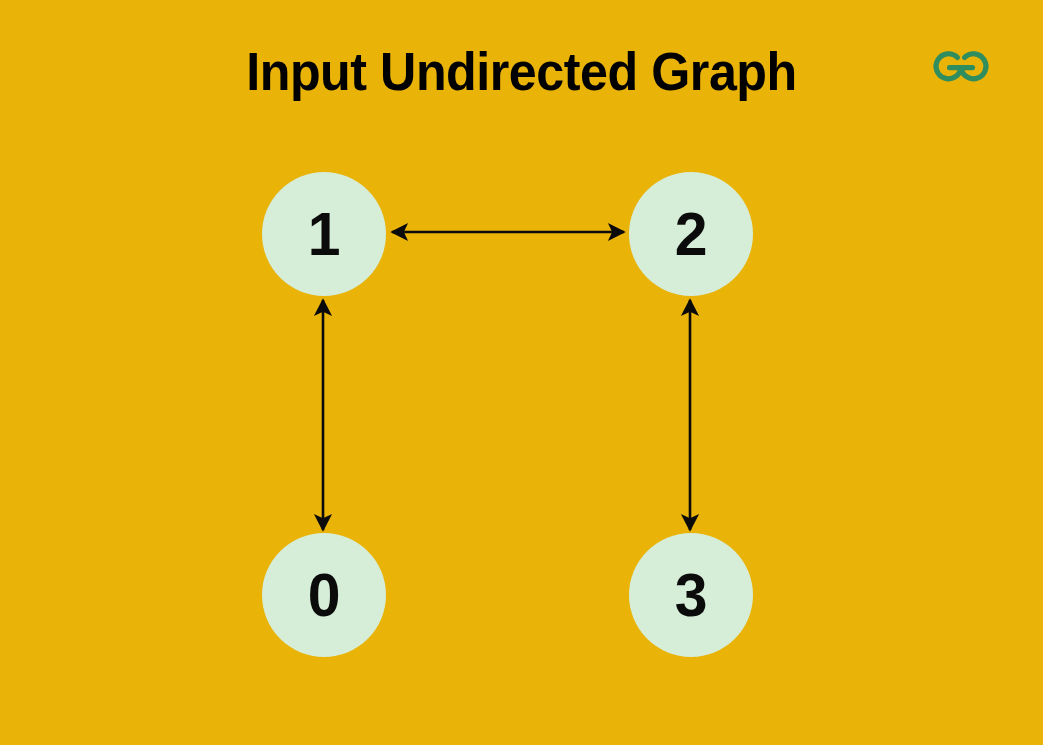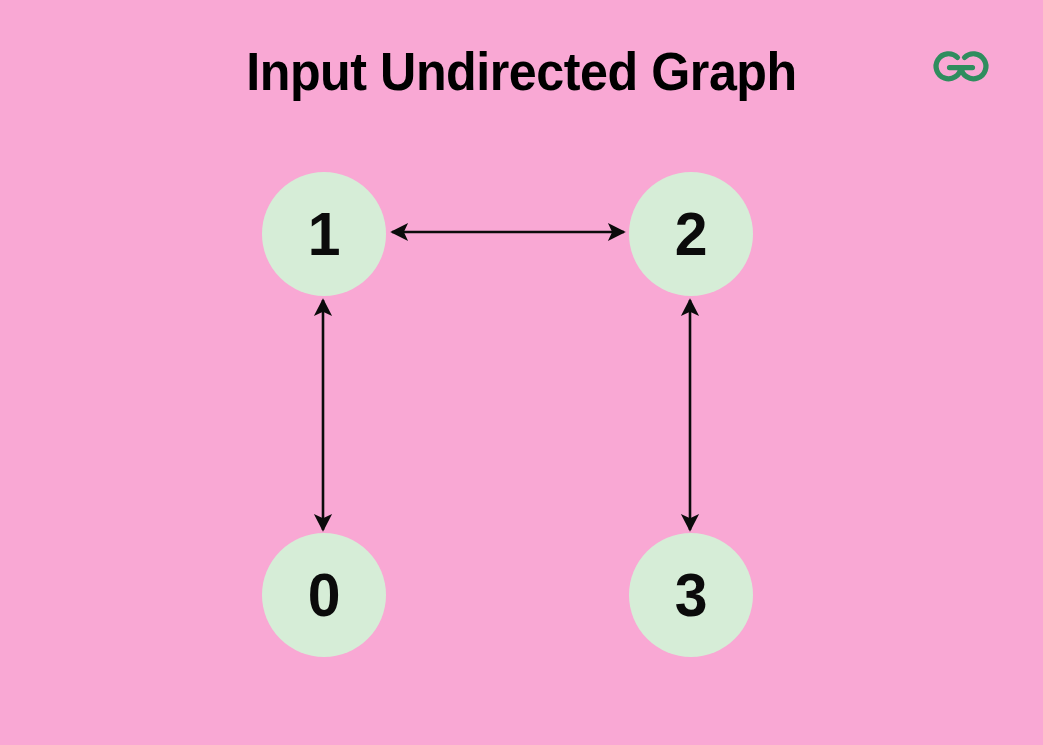--- a/index.html
+++ b/index.html
@@ -11,21 +11,21 @@
     height: 745px;
     background: #f4f5f7;
     font-family: "Liberation Sans", sans-serif;
     overflow: hidden;
     position: relative;
   }
   #stage {
     position: relative;
     width: 1043px;
     height: 745px;
-    background: #f9a8d4;
+    background: #eab308;
   }
 
   
   #page-title {
     position: absolute;
     left: 0;
     top: 44px;
     width: 1043px;
     text-align: center;
     font-family: "Liberation Sans", sans-serif;

